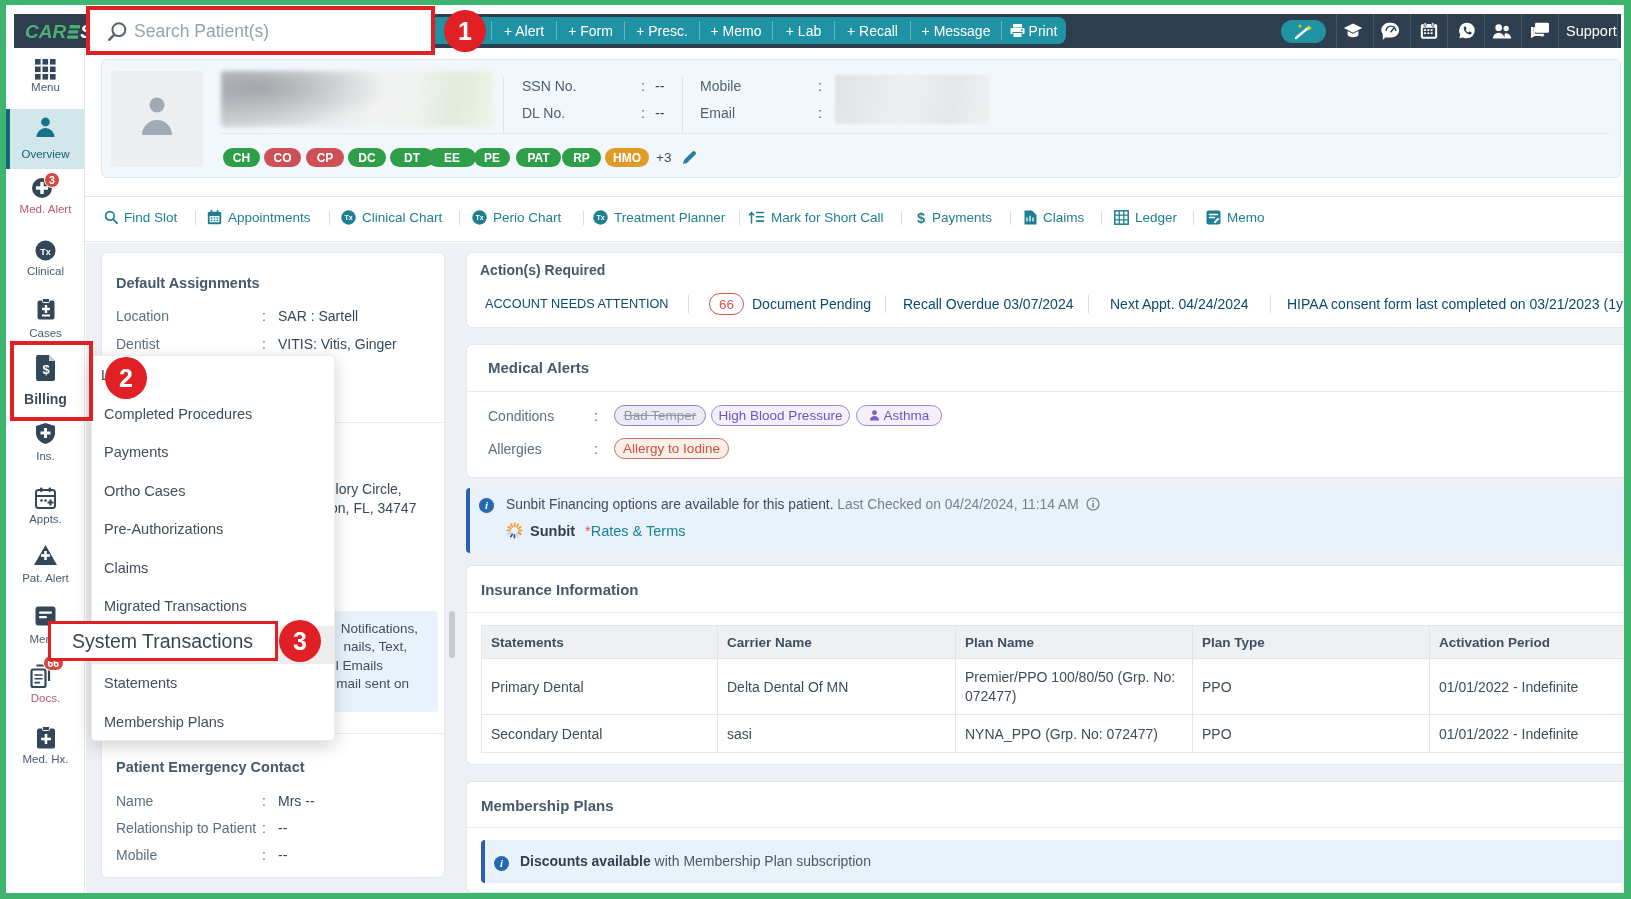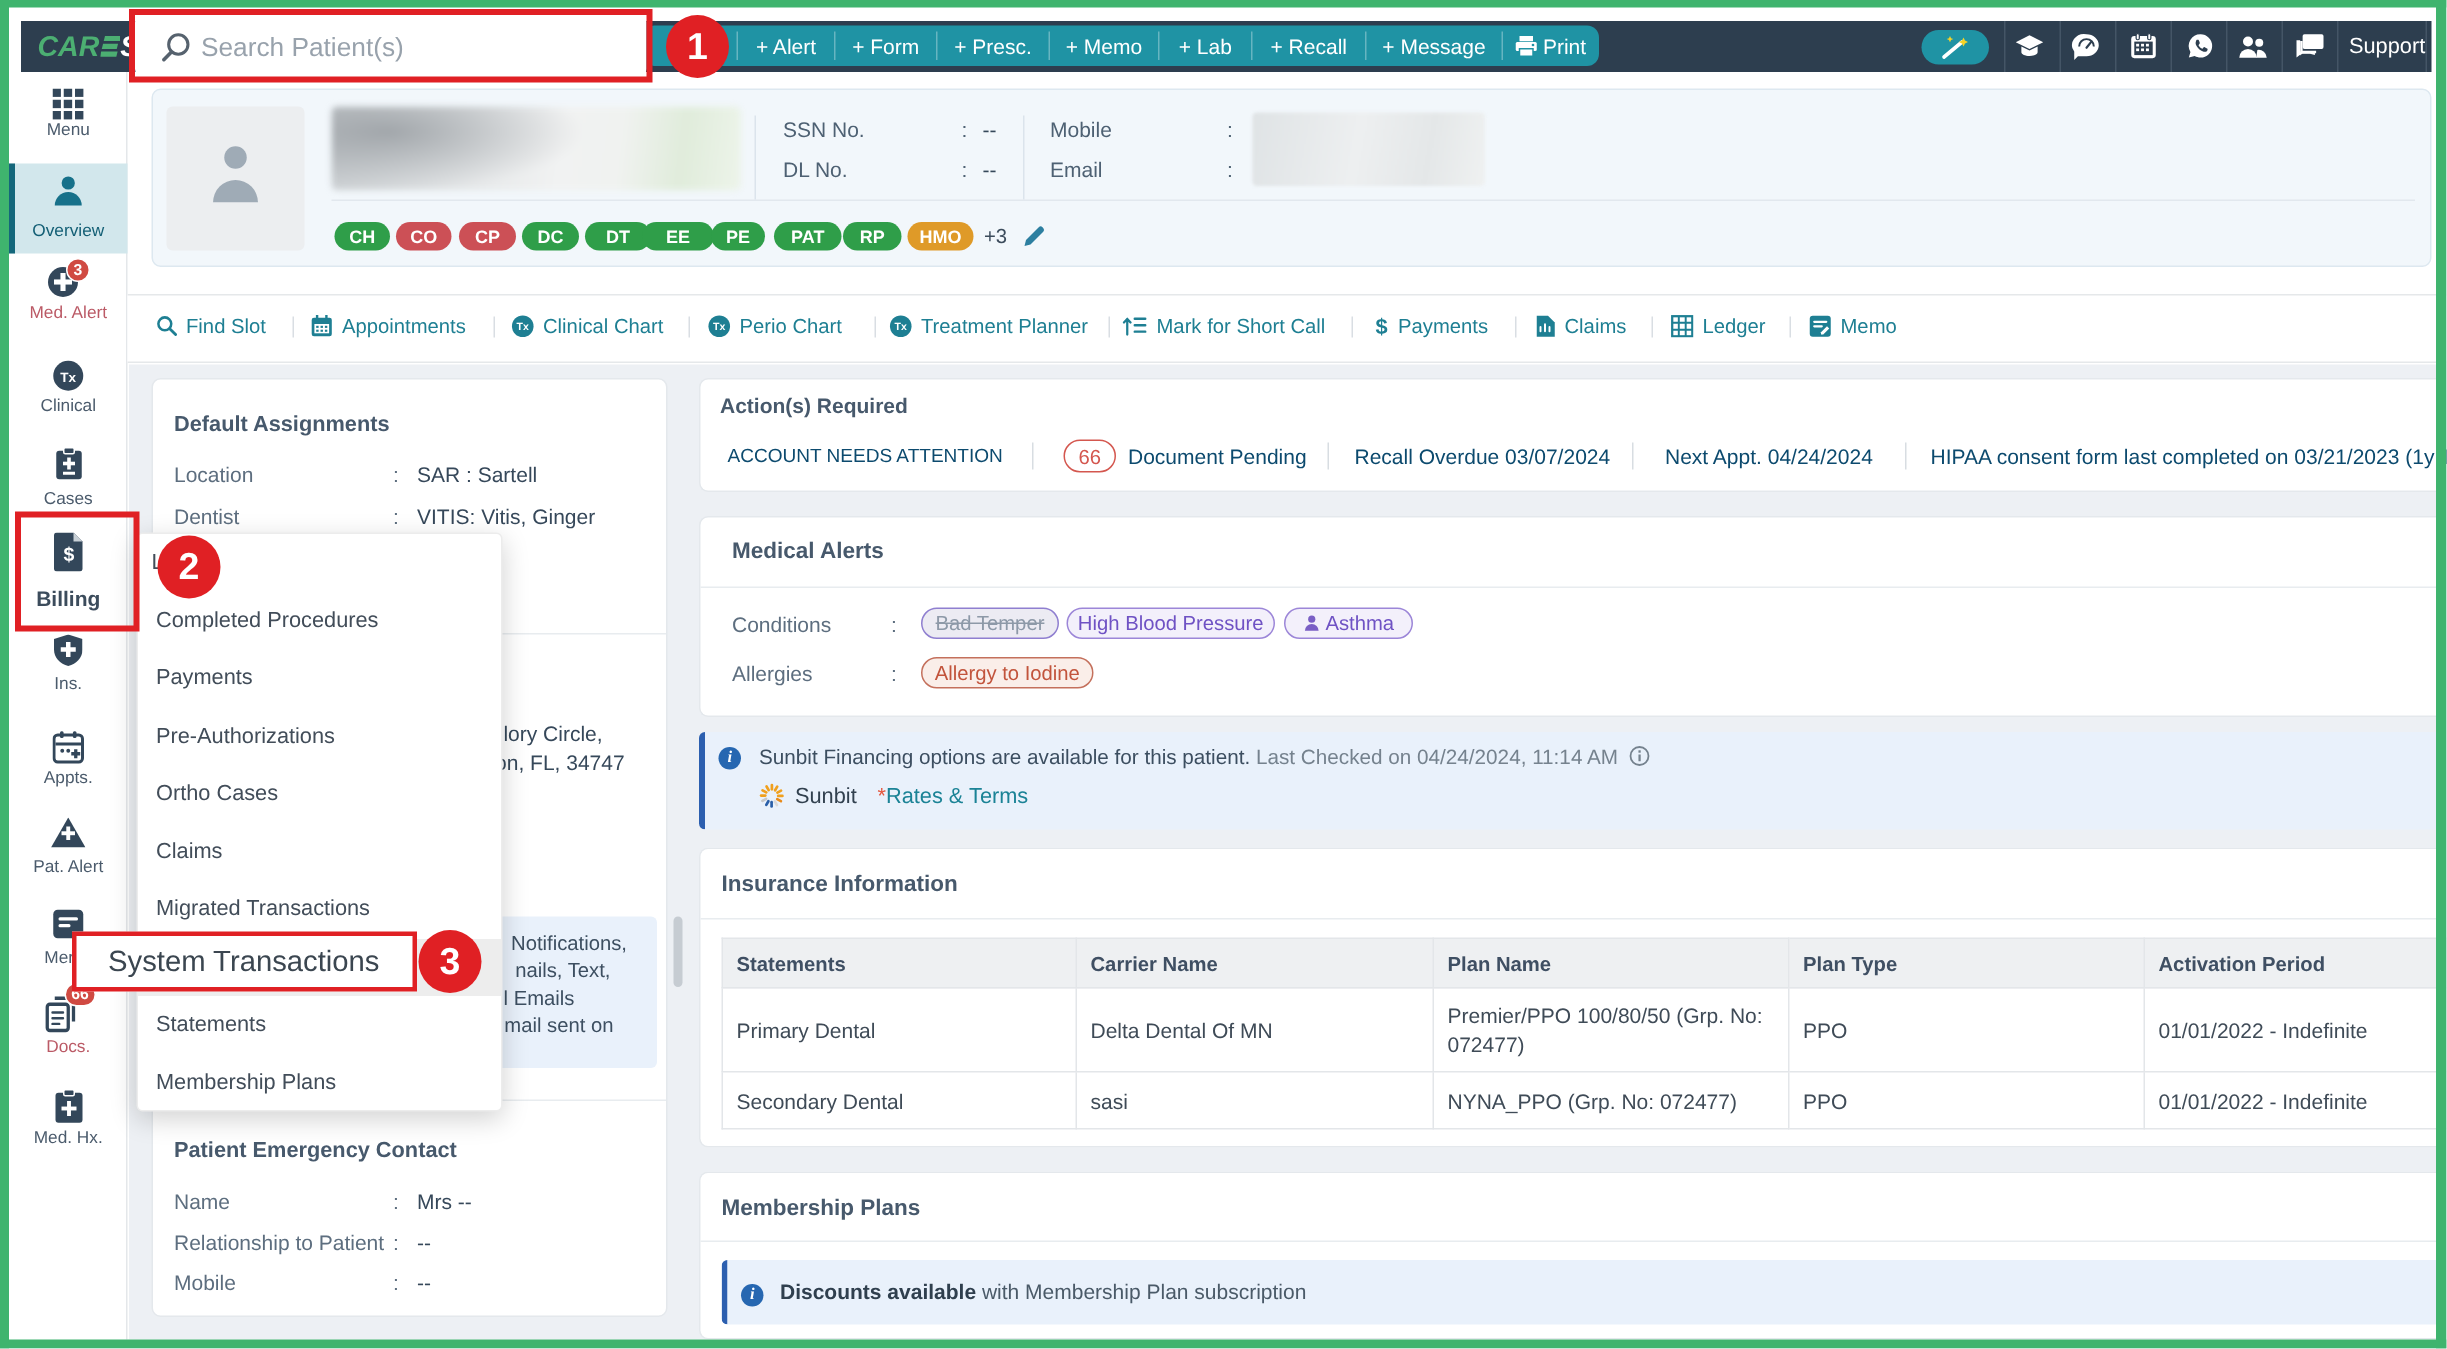--- a/index.html
+++ b/index.html
@@ -452,21 +452,21 @@
         <rect x="7.7" y="0.5" width="1.8" height="4.6" rx="0.9" fill="#f0a01e" transform="rotate(90 8.5 8.5)"></rect>
         <rect x="7.7" y="0.5" width="1.8" height="4.6" rx="0.9" fill="#e88a1a" transform="rotate(120 8.5 8.5)"></rect>
         <rect x="7.7" y="0.5" width="1.8" height="4.6" rx="0.9" fill="#d9d9d9" transform="rotate(150 8.5 8.5)"></rect>
         <rect x="7.7" y="0.5" width="1.8" height="4.6" rx="0.9" fill="#2a5fa8" transform="rotate(180 8.5 8.5)"></rect>
         <rect x="7.7" y="0.5" width="1.8" height="4.6" rx="0.9" fill="#2a5fa8" transform="rotate(210 8.5 8.5)"></rect>
         <rect x="7.7" y="0.5" width="1.8" height="4.6" rx="0.9" fill="#c8c8c8" transform="rotate(240 8.5 8.5)"></rect>
         <rect x="7.7" y="0.5" width="1.8" height="4.6" rx="0.9" fill="#f0a01e" transform="rotate(270 8.5 8.5)"></rect>
         <rect x="7.7" y="0.5" width="1.8" height="4.6" rx="0.9" fill="#f0a01e" transform="rotate(300 8.5 8.5)"></rect>
         <rect x="7.7" y="0.5" width="1.8" height="4.6" rx="0.9" fill="#f0a01e" transform="rotate(330 8.5 8.5)"></rect>
       </svg></div>
-    <div class="abs" style="left:530px;top:523px;font-size:14.5px;font-weight:normal;color:#32414f">Sunbit</div>
+    <div class="abs" style="left:530px;top:523px;font-size:14.5px;font-weight:bold;color:#32414f">Sunbit</div>
     <div class="abs" style="left:585px;top:523px;font-size:14.5px;color:#1b8396"><span style="color:#e4583f">*</span>Rates &amp; Terms</div>
     <div class="card" style="left:466px;top:565px;width:1162px;height:200px;border-radius:6px 0 0 6px;border-right:0"></div>
     <div class="abs ctitle" style="left:481px;top:581px;font-size:15px">Insurance Information</div>
     <div class="abs" style="left:467px;top:612px;width:1160px;height:1px;background:#e8ecef"></div>
     <table class="ins abs" style="left:481px;top:625px;width:1150px">
       <tbody>
         <tr style="height:33px">
           <th style="width:236px">Statements</th>
           <th style="width:238px">Carrier Name</th>
           <th style="width:237px">Plan Name</th>
@@ -493,22 +493,22 @@
     <div class="abs ctitle" style="left:481px;top:797px;font-size:15px">Membership Plans</div>
     <div class="abs" style="left:467px;top:827px;width:1160px;height:1px;background:#e8ecef"></div>
     <div class="bluebar" style="left:481px;top:840px;width:1147px;height:43px"></div>
     <div class="abs" style="left:494px;top:853px"><span class="infoi">i</span></div>
     <div class="abs" style="left:520px;top:853px;font-size:14px;color:#4a5a68"><b style="color:#2f3f4e">Discounts available</b> with Membership Plan subscription</div>
   </div>
 <div class="dd" id="dropdown">
     <div class="ddi" style="padding-left:9px">Ledger</div>
     <div class="ddi" style="">Completed Procedures</div>
     <div class="ddi" style="">Payments</div>
+    <div class="ddi" style="">Ortho Cases</div>
     <div class="ddi" style="">Pre-Authorizations</div>
-    <div class="ddi" style="">Ortho Cases</div>
     <div class="ddi" style="">Claims</div>
     <div class="ddi" style="">Migrated Transactions</div>
     <div class="ddi" style="background:#ededed;">System Transactions</div>
     <div class="ddi" style="">Statements</div>
     <div class="ddi" style="">Membership Plans</div>
   </div>
 <div id="annotations">
     <div class="ann" style="left:86px;top:6px;width:349px;height:49px"></div>
     <div class="acirc" style="left:444px;top:10px">1</div>
     <div class="ann" style="left:10px;top:341px;width:83px;height:80px"></div>

